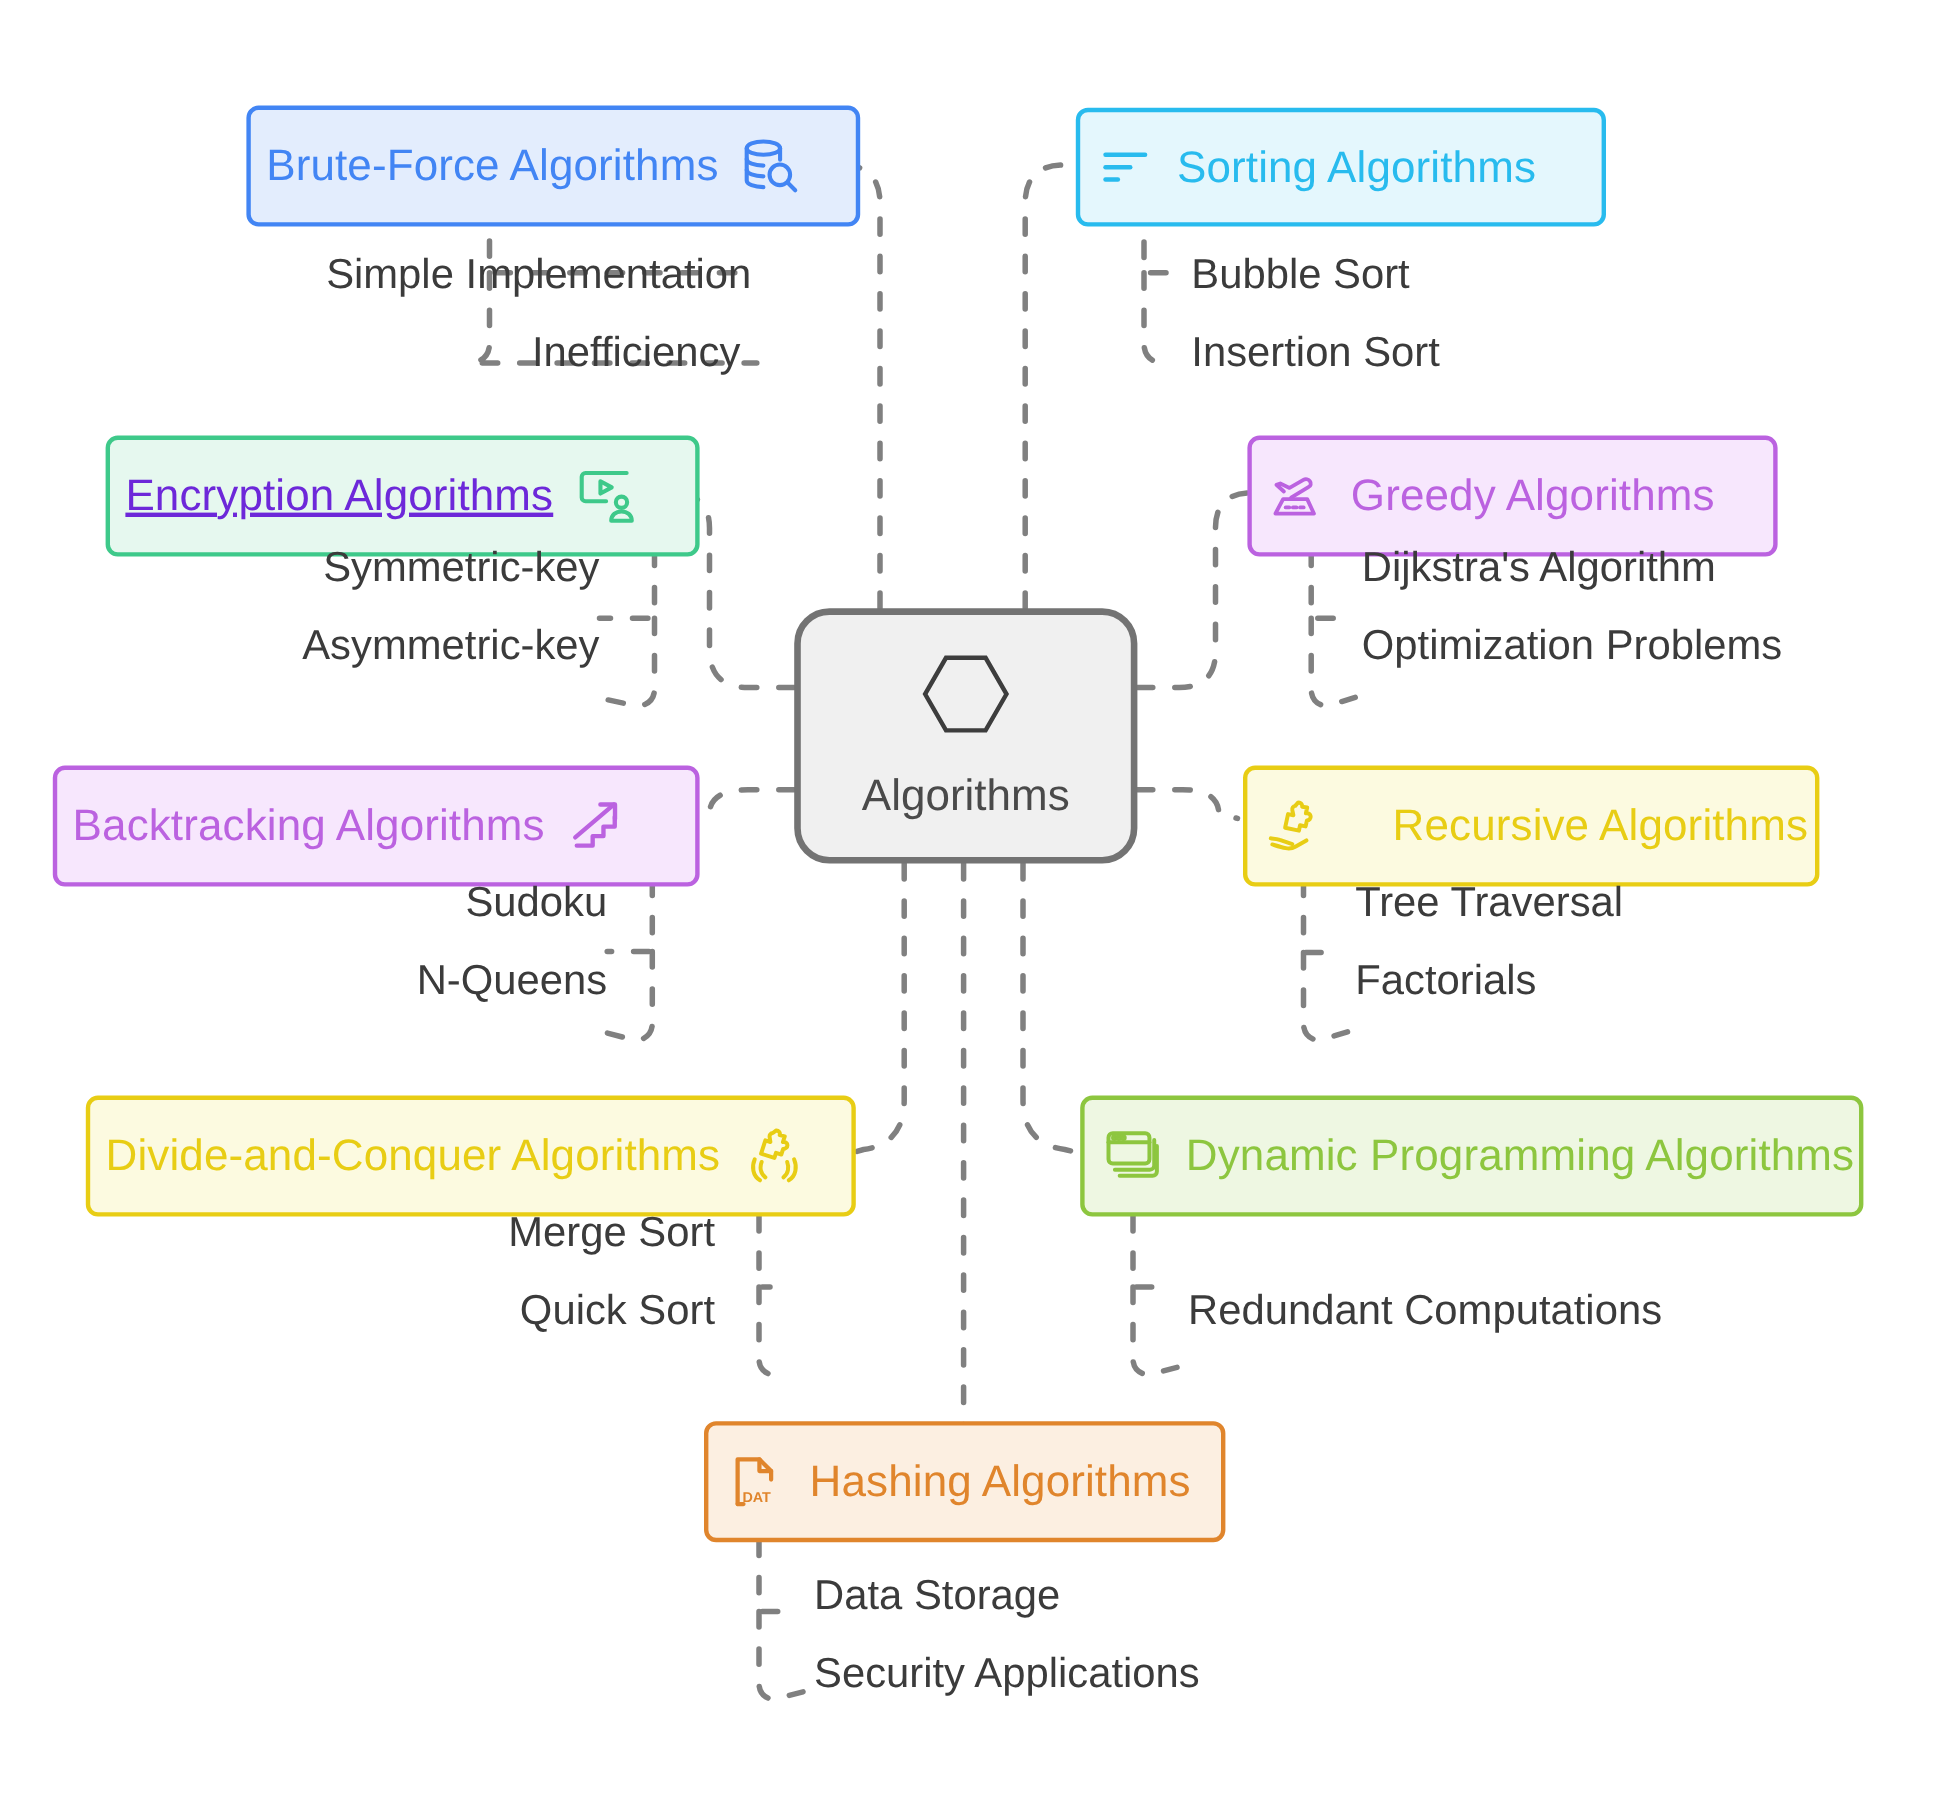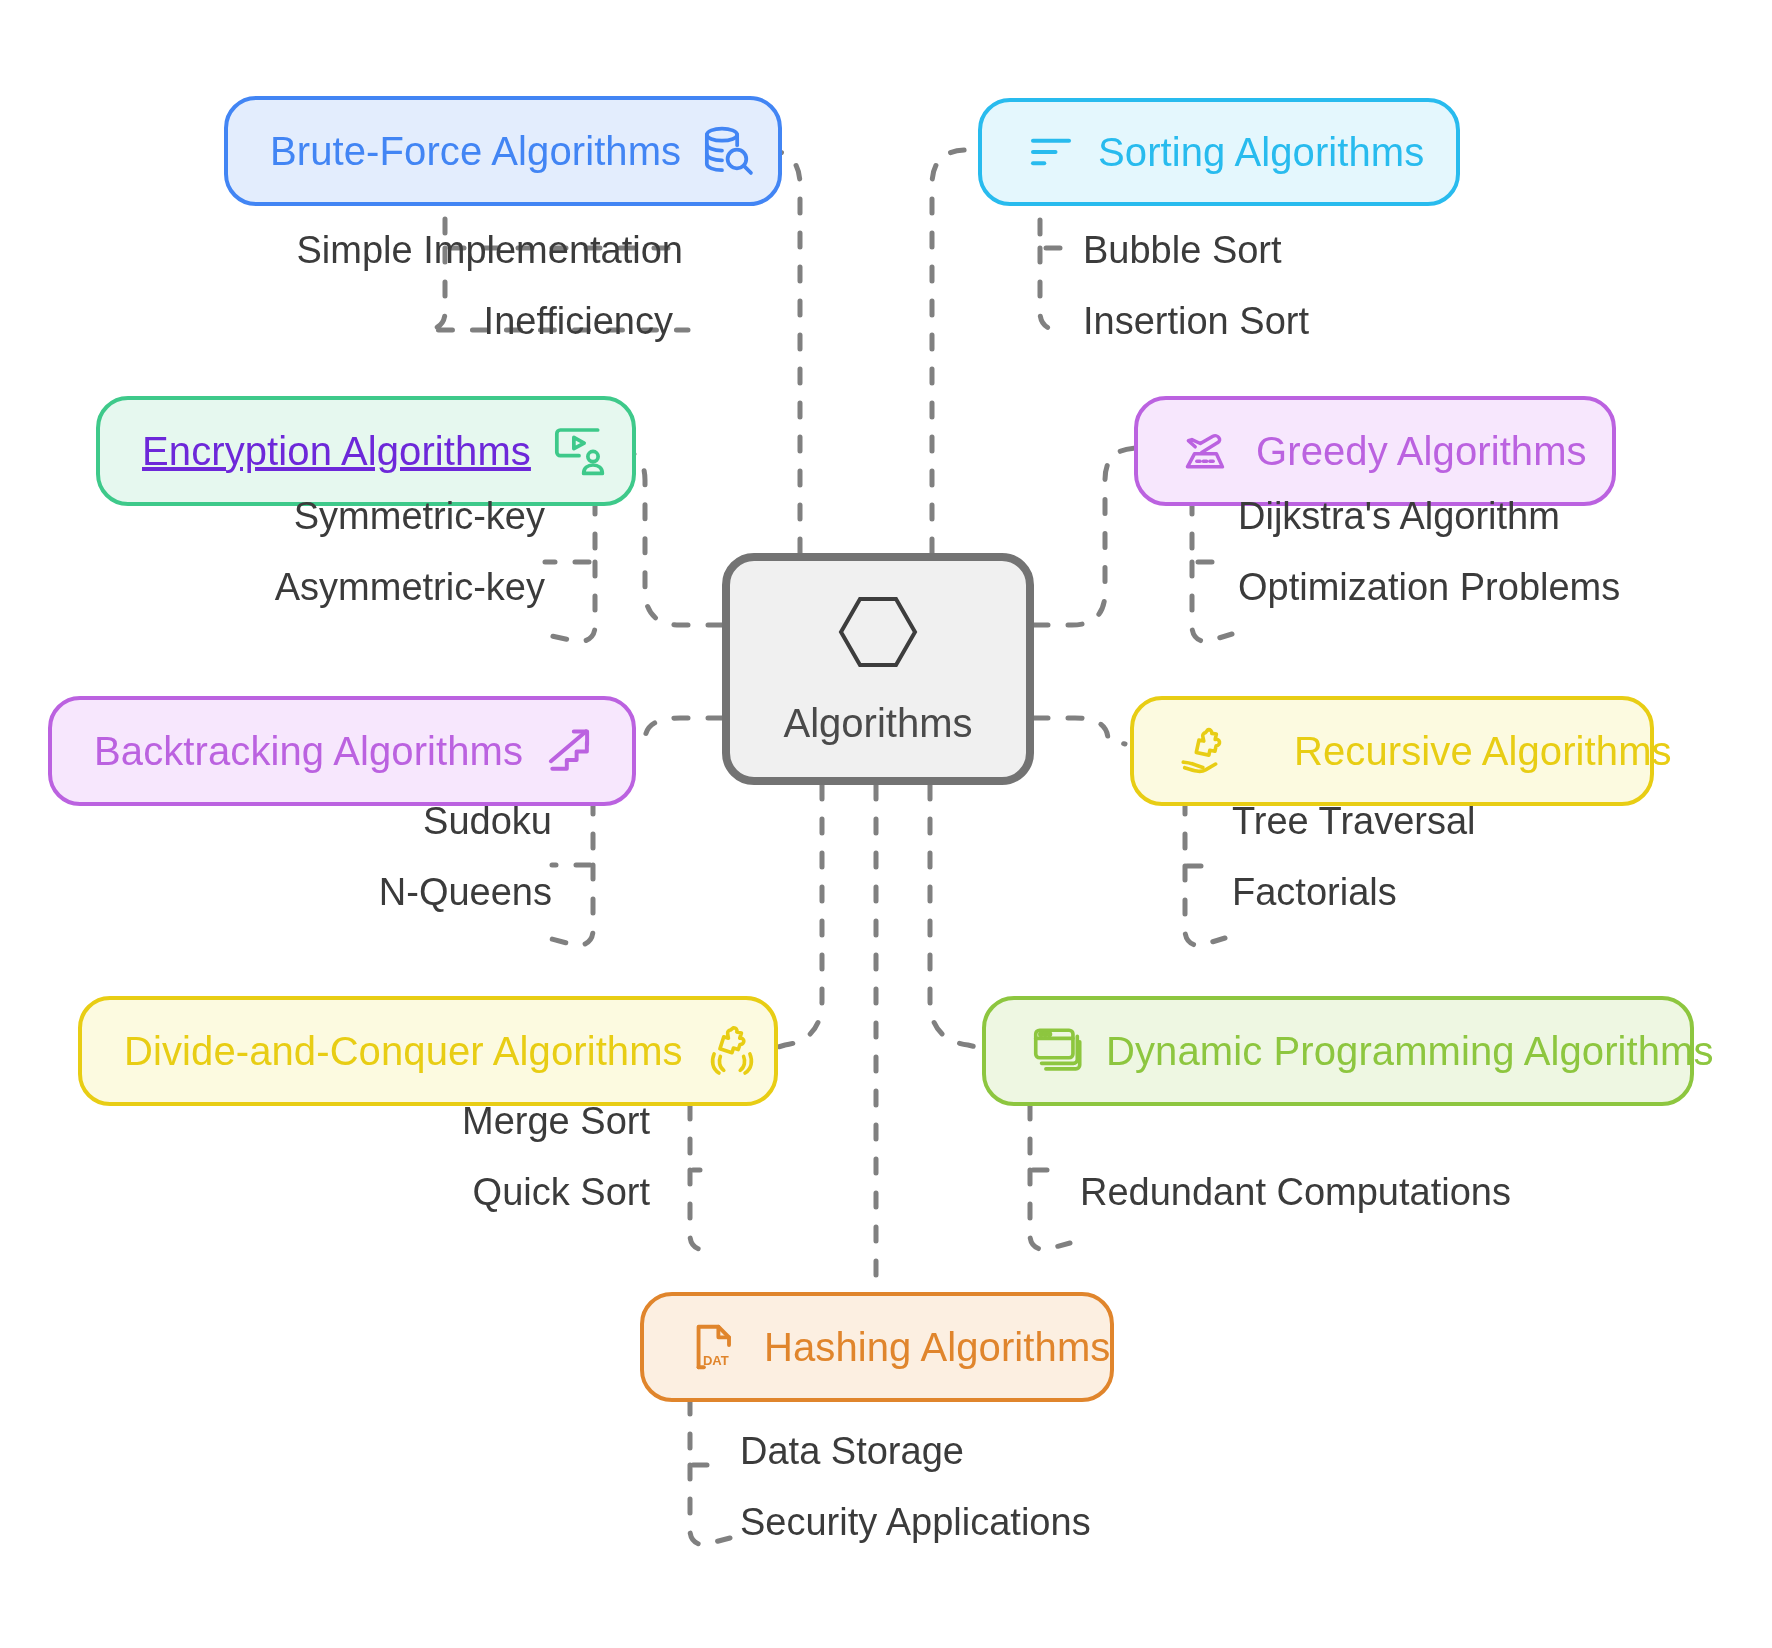--- a/index.html
+++ b/index.html
@@ -23,24 +23,24 @@
     top: 0;
     width: 1772px;
     height: 1648px;
     pointer-events: none;
   }
   .node {
     position: absolute;
     box-sizing: border-box;
     display: flex;
     align-items: center;
-    border-radius: 32px;
+    border-radius: 11px;
     border-width: 4px;
     border-style: solid;
-    padding: 0 42px;
+    padding: 0 14px;
     white-space: nowrap;
   }
   .node .label {
     font-size: 40px;
     letter-spacing: 0.1px;
   }
   .node .ico {
     display: flex;
     align-items: center;
     justify-content: center;
@@ -51,21 +51,21 @@
 
   
   #center-node {
     position: absolute;
     left: 722px;
     top: 553px;
     width: 312px;
     height: 232px;
     box-sizing: border-box;
     background: #f0f0f0;
-    border: 8px solid #737373;
+    border: 6px solid #737373;
     border-radius: 32px;
     display: flex;
     flex-direction: column;
     align-items: center;
     justify-content: center;
   }
   #center-node .ctitle {
     font-size: 40px;
     color: #4a4a4a;
     margin-top: 26px;

